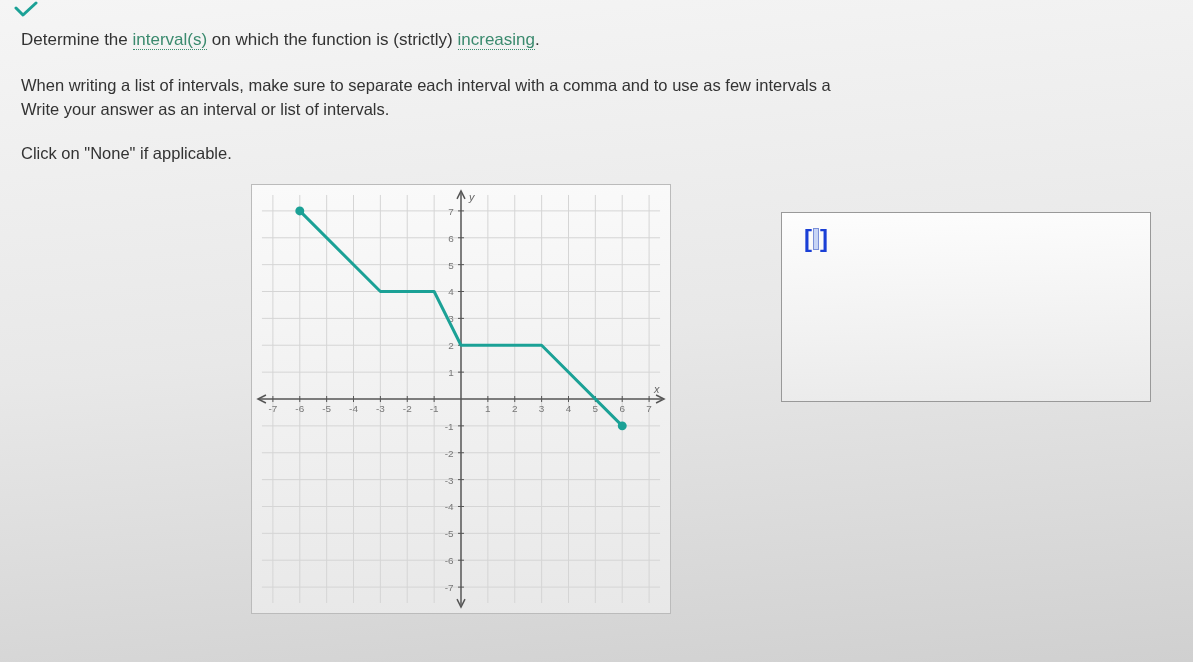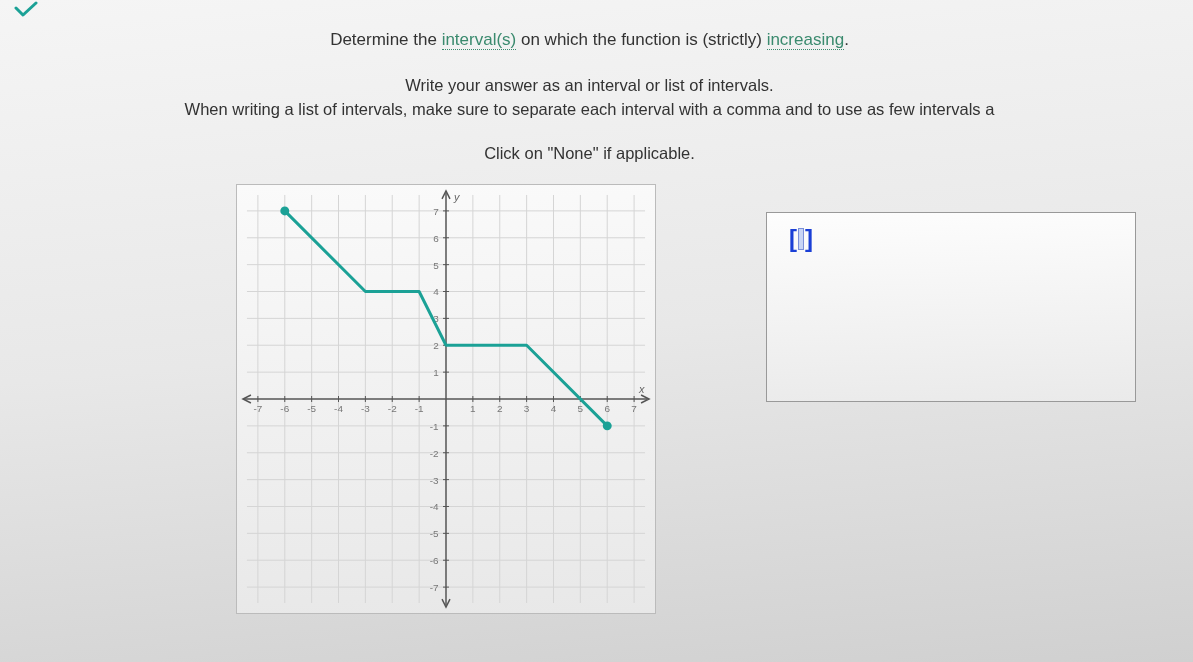--- a/index.html
+++ b/index.html
@@ -18,23 +18,22 @@
       left: 12px;
     }
     .check-icon {
       width: 28px;
       height: 20px;
       display: flex;
       align-items: center;
       justify-content: center;
     }
     .content {
-      padding: 28px 20px 10px 6px;
+      padding: 28px 20px 10px 21px;
       color: #333;
-      text-align: center;
     }
     .question-line {
       font-size: 17px;
       color: #333;
       margin-bottom: 22px;
       line-height: 1.4;
     }
     .term-link {
       color: #3a8a6e;
       border-bottom: 1px dotted #3a8a6e;
@@ -106,22 +105,22 @@
     </svg>
   </div>
 </div>
 
 <div class="content">
   <p class="question-line">
     <span>Determine the </span><span class="term-link">interval(s)</span><span> on which the function is (strictly) </span><span class="term-link">increasing</span><span>.</span>
   </p>
 
   <div class="instruction-block">
+    <p class="instruction-line">When writing a list of intervals, make sure to separate each interval with a comma and to use as few intervals a</p>
     <p class="instruction-line">Write your answer as an interval or list of intervals.</p>
-    <p class="instruction-line">When writing a list of intervals, make sure to separate each interval with a comma and to use as few intervals a</p>
   </div>
 
   <p class="instruction-line" style="margin-bottom:18px;">Click on "None" if applicable.</p>
 
   <div class="main-area">
     <div class="chart-container">
       <svg class="chart-svg" viewBox="0 0 420 430">
 
         <g stroke="#d5d5d5" stroke-width="1">
 

